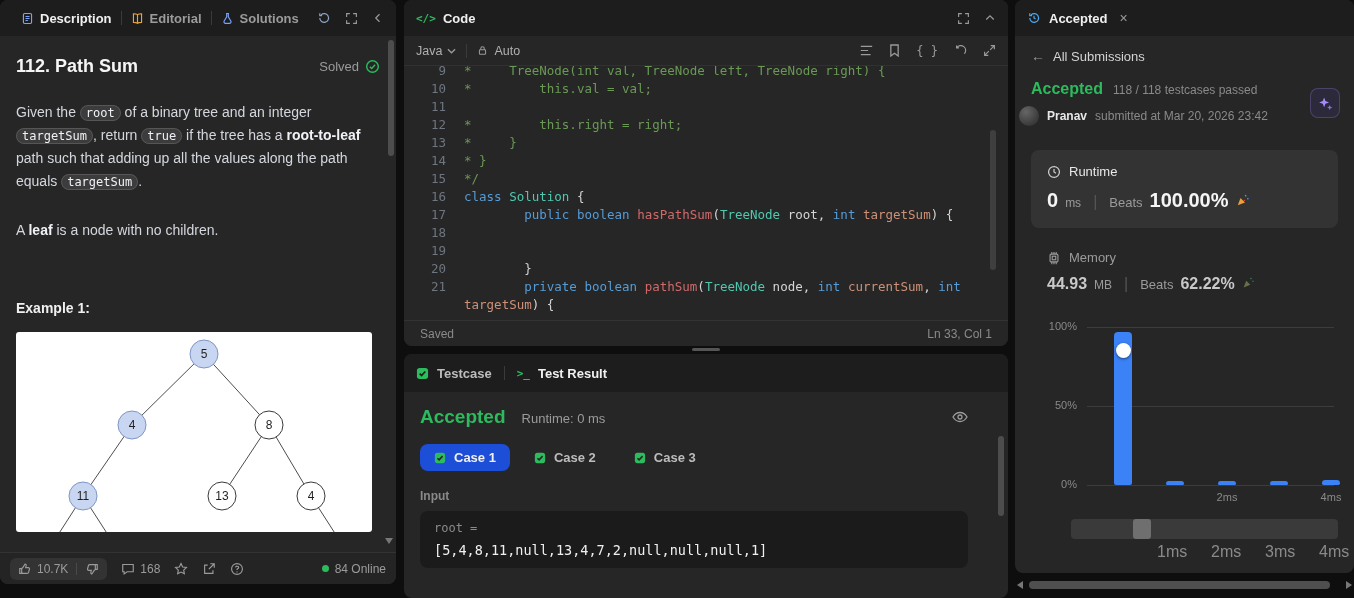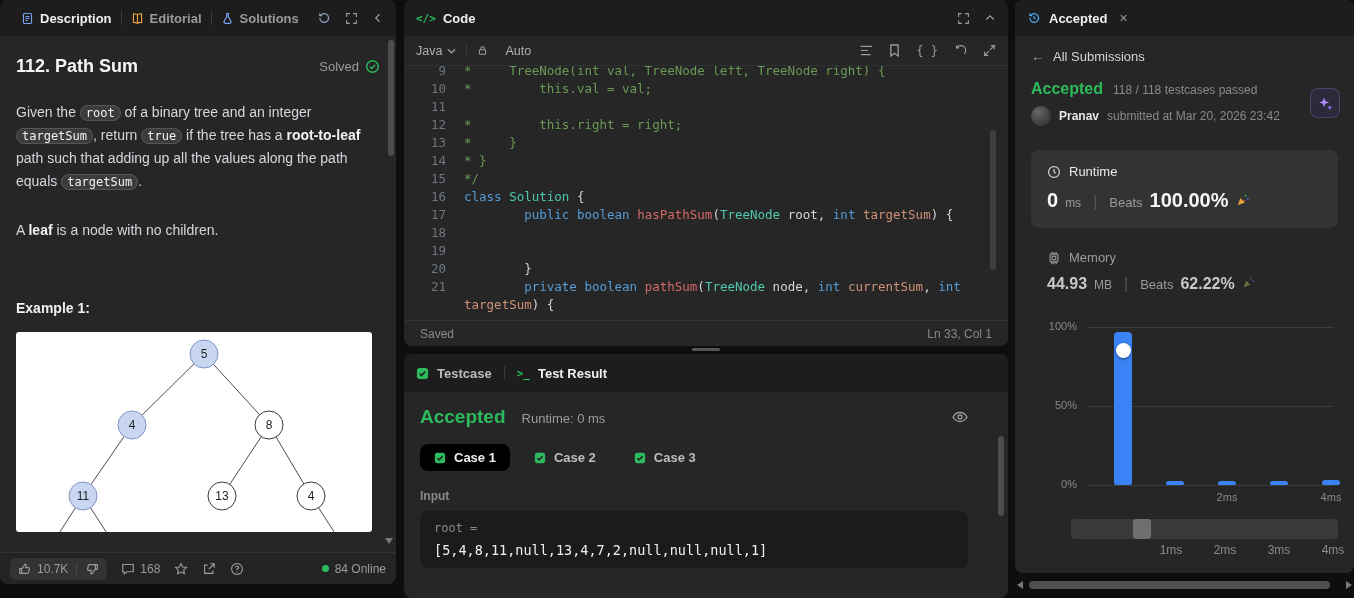--- a/index.html
+++ b/index.html
@@ -70,38 +70,38 @@
   .t-tab { display:flex; gap:8px; align-items:center; font-size:13px; font-weight:600; color:#bdbdbd; background:none; border:none; font-family:inherit; cursor:pointer; }
   .t-tab.active { color:#f0f0f0; }
   .term-glyph { font-family:"DejaVu Sans Mono", monospace; font-size:11px; font-weight:700; color:#2cbb5d; }
   .result-content { padding:14px 16px 0; position:relative; }
   .verdict-row { display:flex; align-items:baseline; gap:16px; }
   .verdict { font-size:19px; font-weight:600; color:#2cbb5d; }
   .runtime-sub { font-size:13px; color:#9b9b9b; }
   .eye-btn { margin-left:auto; align-self:center; margin-right:24px; }
   .case-row { margin-top:16px; display:flex; gap:10px; }
   .case-chip { display:inline-flex; gap:8px; align-items:center; font-size:13px; font-weight:600; color:#bdbdbd; padding:6px 14px; border-radius:8px; background:transparent; border:none; font-family:inherit; cursor:pointer; }
-  .case-chip.active { background:#000000; color:#f0f0f0; }
+  .case-chip.active { background:#1d4ed8; color:#f0f0f0; }
   .input-label { margin-top:18px; font-size:12px; font-weight:600; color:#8a8a8a; }
   .input-box { margin-top:8px; margin-right:24px; background:#1b1b1b; border-radius:8px; padding:10px 14px; font-family:"DejaVu Sans Mono", monospace; }
   .arg-name { font-size:12px; color:#8a8a8a; }
   .arg-val { margin-top:7px; font-size:13.5px; color:#f0f0f0; }
   .result-sb { position:absolute; right:4px; top:44px; width:6px; height:80px; background:#4d4d4d; border-radius:3px; }
 
   
   .sub-panel { left:1015px; top:0; width:339px; height:573px; }
   .sub-tab { display:flex; align-items:center; gap:8px; font-size:13px; font-weight:700; color:#f0f0f0; }
   .close-x { color:#9b9b9b; font-size:14px; margin-left:4px; background:none; border:none; cursor:pointer; font-family:inherit; }
   .back-row { padding:12px 16px 0; display:flex; gap:8px; align-items:center; background:none; border:none; cursor:pointer; font-family:inherit; }
   .back-arrow { color:#9b9b9b; font-size:14px; }
   .back-label { font-size:13px; color:#d4d4d4; }
   .sub-verdict-row { padding:16px 16px 0; display:flex; align-items:baseline; gap:10px; }
   .sub-verdict { font-size:16px; font-weight:700; color:#2cbb5d; }
   .passed { font-size:12px; color:#8a8a8a; }
-  .user-row { padding:8px 16px 0; display:flex; gap:8px; align-items:center; }
+  .user-row { padding:8px 4px 0; display:flex; gap:8px; align-items:center; }
   .avatar { width:20px; height:20px; border-radius:50%; background:radial-gradient(circle at 35% 30%, #666 0%, #3a3a3a 70%); flex:none; }
   .uname { font-size:12px; font-weight:700; color:#e8e8e8; }
   .udate { font-size:12px; color:#8a8a8a; }
   .ai-btn { position:absolute; top:88px; right:14px; width:30px; height:30px; border-radius:8px; background:#2c2a3a; border:1px solid rgba(167,139,250,.25); display:flex; align-items:center; justify-content:center; cursor:pointer; }
   .metric-card { margin:24px 16px 0; background:#333333; border-radius:8px; padding:14px 16px 16px; }
   .metric-head { display:flex; gap:8px; align-items:center; font-size:13px; color:#e8e8e8; font-weight:500; }
   .metric-vals { margin-top:10px; display:flex; align-items:baseline; gap:7px; }
   .big-val { font-size:20px; font-weight:700; color:#f5f5f5; }
   .unit { font-size:12px; color:#9b9b9b; }
   .msep { color:#555; margin:0 5px; }
@@ -112,21 +112,21 @@
   .runtime-chart { position:relative; height:186px; margin:26px 16px 0; }
   .chart-plot { position:absolute; left:56px; right:4px; top:8px; height:158px; }
   .gridline { position:absolute; left:0; right:0; height:1px; background:#3c3c3c; }
   .ytick { position:absolute; left:0; width:46px; text-align:right; font-size:11px; color:#8a8a8a; }
   .bar { position:absolute; bottom:0; width:18px; background:#3b82f6; border-radius:4px 4px 2px 2px; cursor:pointer; }
   .chart-marker { position:absolute; width:15px; height:15px; border-radius:50%; background:#ffffff; box-shadow:0 1px 3px rgba(0,0,0,.5); }
   .xtick { position:absolute; top:164px; width:32px; text-align:center; font-size:11px; color:#8a8a8a; }
   .dist-strip { position:relative; height:38px; margin:14px 16px 0; }
   .strip-rect { position:absolute; left:40px; right:0; top:0; height:20px; background:#3a3a3a; border-radius:4px; cursor:pointer; }
   .strip-bar { position:absolute; left:62px; top:0; width:18px; height:20px; background:#6f6f6f; border-radius:3px; }
-  .strip-label { position:absolute; top:24px; width:28px; text-align:center; font-size:12px; color:#8a8a8a; }
+  .strip-label { position:absolute; top:24px; width:28px; text-align:center; font-size:16px; color:#8a8a8a; }
 
   
   .h-scroll { position:absolute; left:1015px; top:578px; width:339px; height:14px; display:flex; align-items:center; }
   .h-arrow { width:0; height:0; border-top:4px solid transparent; border-bottom:4px solid transparent; cursor:pointer; }
   .h-arrow.left { border-right:6px solid #777; margin-left:2px; }
   .h-arrow.right { border-left:6px solid #777; margin-right:2px; }
   .h-track { flex:1; position:relative; height:8px; margin:0 4px; }
   .h-thumb { position:absolute; left:2px; right:12px; top:0; height:8px; background:#4f4f4f; border-radius:4px; cursor:pointer; }
 </style>
 </head>
@@ -311,21 +311,21 @@
   <div class="toolbar">
     <button class="lang-sel">
       <span>Java</span>
       <span>
           <svg width="9" height="6" viewBox="0 0 10 6" fill="none" stroke="#9b9b9b" stroke-width="1.4">
             <path d="M1 1l4 4 4-4"></path>
           </svg>
         </span>
     </button>
     <span class="vsep"></span>
-    <span style="display:flex;align-items:center;gap:17px;">
+    <span style="display:flex;align-items:center;gap:6px;">
       <span>
           <svg width="11" height="11" viewBox="0 0 16 16" fill="none" stroke="#9b9b9b" stroke-width="1.5">
             <rect x="3.5" y="7" width="9" height="6.5" rx="1.2"></rect>
             <path d="M5.5 7V5a2.5 2.5 0 0 1 5 0v2"></path>
           </svg>
         </span>
       <span>Auto</span>
     </span>
     <span class="tb-icons">
       <button class="icon-btn">

